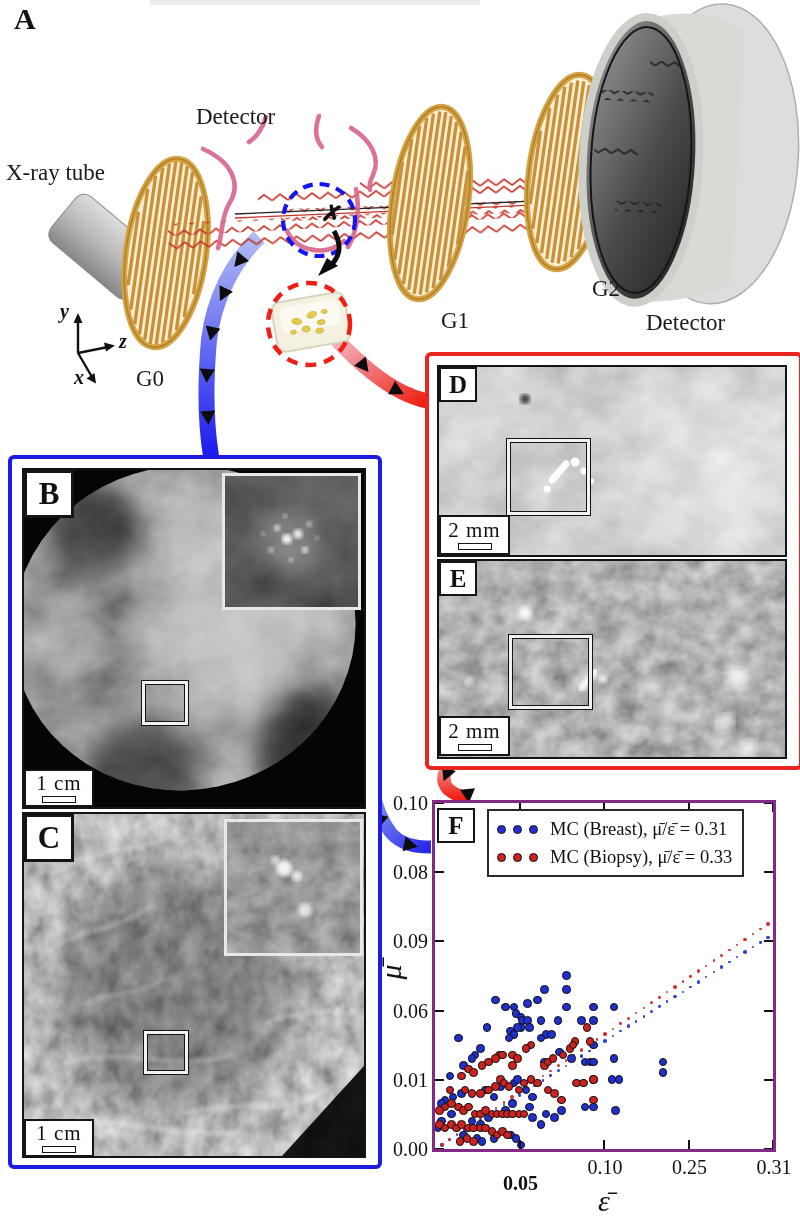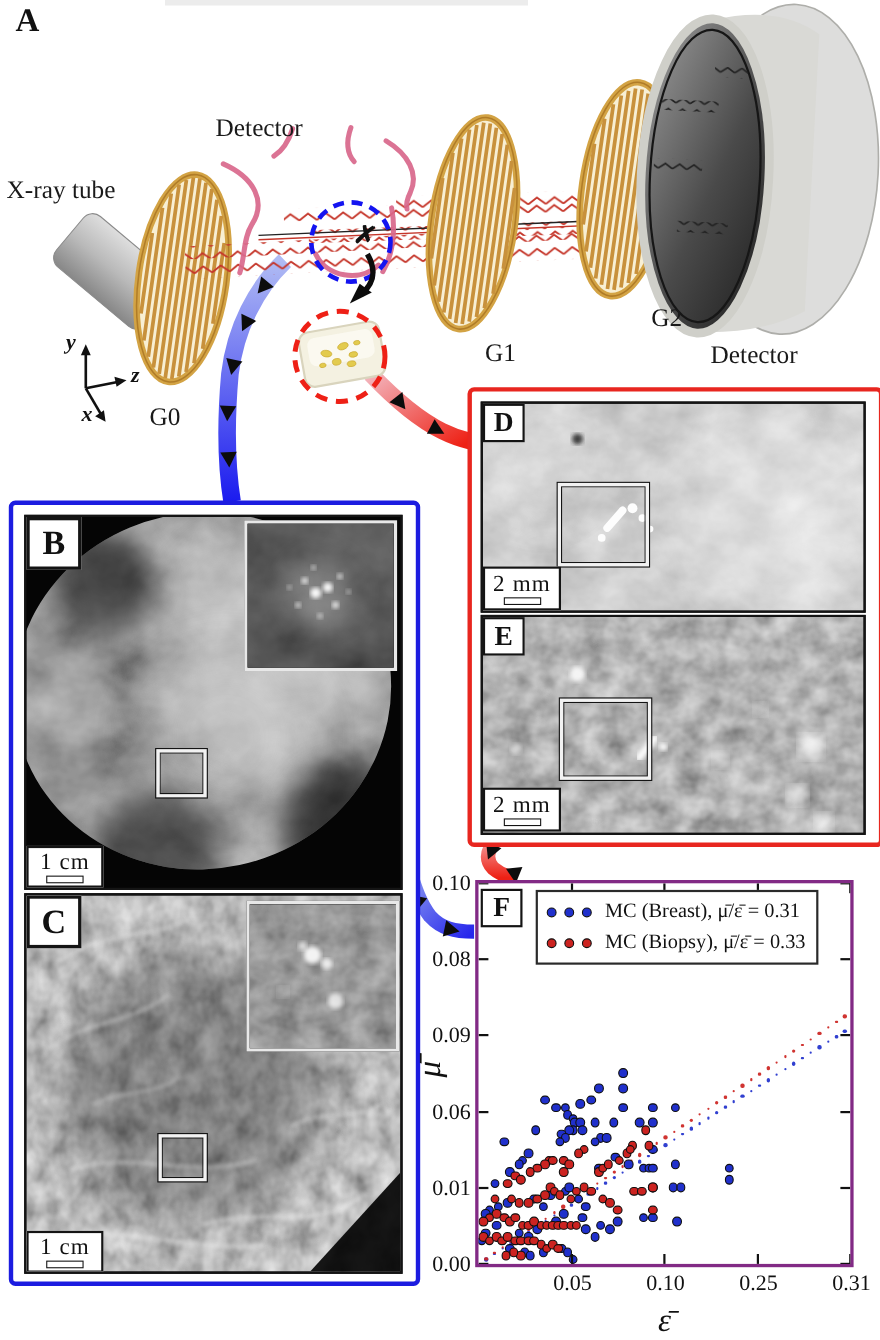--- a/index.html
+++ b/index.html
@@ -713,21 +713,21 @@
         <span class="pt" style="background: rgb(204, 35, 32); left: 52.86px; top: 324.1px;"></span>
         <span class="pt" style="background: rgb(204, 35, 32); left: 57.93px; top: 327.56px;"></span>
         <span class="pt" style="background: rgb(204, 35, 32); left: 63px; top: 324.1px;"></span>
         <span class="pt" style="background: rgb(204, 35, 32); left: 68.07px; top: 327.56px;"></span>
         <span class="pt" style="background: rgb(204, 35, 32); left: 34.27px; top: 334.48px;"></span>
         <span class="pt" style="background: rgb(204, 35, 32); left: 27.51px; top: 331.02px;"></span>
         <span class="pt" style="background: rgb(204, 35, 32); left: 20.75px; top: 334.48px;"></span>
       </div>
     <div class="axis-x-label">ε̄</div>
     <div class="axis-y-label">μ̄</div>
-  <span class="ticklbl xlbl" style="left: 66.5px; top: 356px;">0.05</span>
+  <span class="ticklbl xlbl" style="left: 66.5px; top: 372px; font-weight: bold;">0.05</span>
       <span class="ticklbl xlbl" style="left: 151px; top: 356px;">0.10</span>
       <span class="ticklbl xlbl" style="left: 235.5px; top: 356px;">0.25</span>
       <span class="ticklbl xlbl" style="left: 320px; top: 356px;">0.31</span>
       <span class="ticklbl ylbl" style="left: -52px; top: 338px;">0.00</span>
       <span class="ticklbl ylbl" style="left: -52px; top: 268.8px;">0.01</span>
       <span class="ticklbl ylbl" style="left: -52px; top: 199.6px;">0.06</span>
       <span class="ticklbl ylbl" style="left: -52px; top: 130.4px;">0.09</span>
       <span class="ticklbl ylbl" style="left: -52px; top: 61.2px;">0.08</span>
       <span class="ticklbl ylbl" style="left: -52px; top: -8px;">0.10</span>
     </div>

